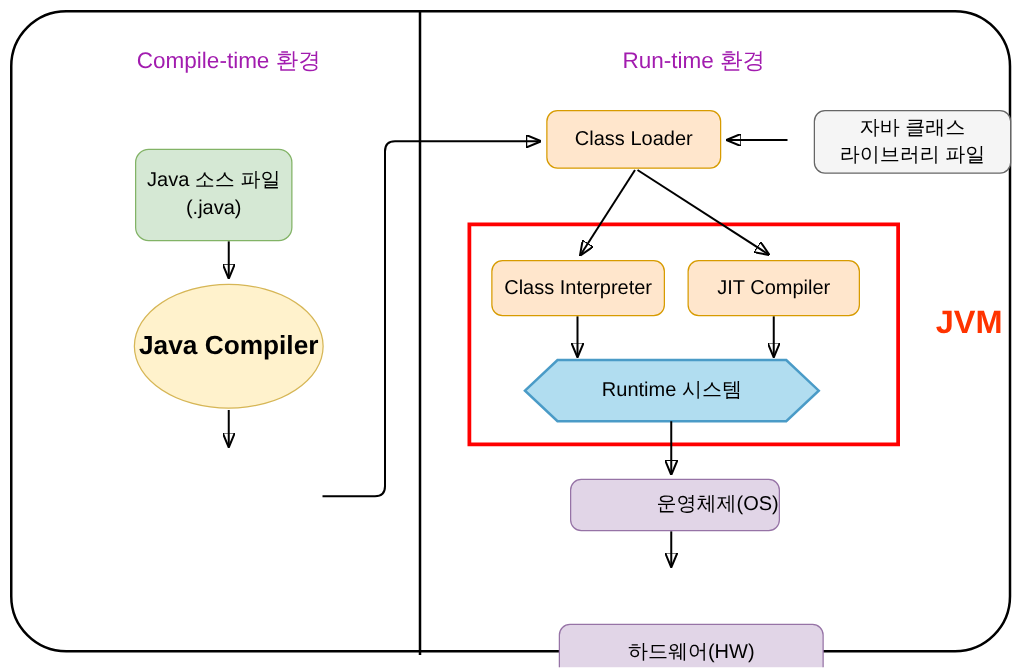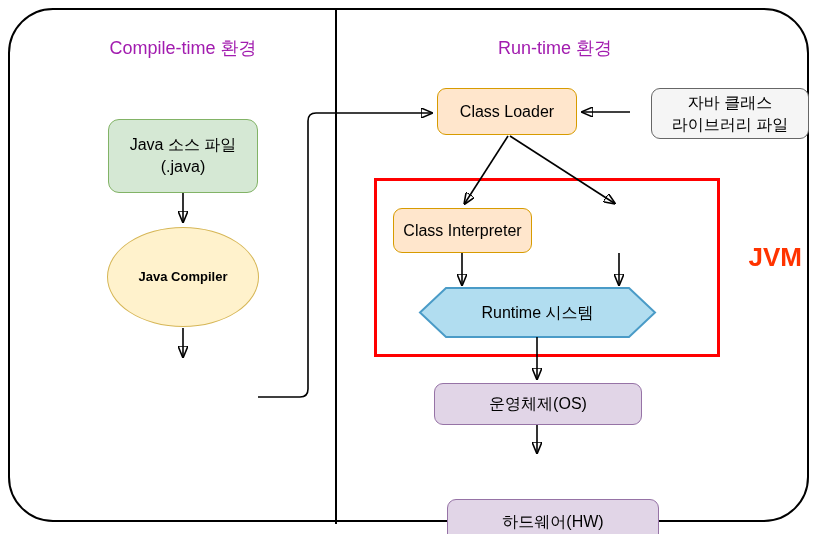--- a/index.html
+++ b/index.html
@@ -73,48 +73,48 @@
   .node.green {
     background: var(--green-fill, #d5e8d4);
     border: 1.5px solid var(--green-stroke, #82b366);
     border-radius: 11px;
   }
   .node.yellow {
     background: var(--yellow-fill, #fff2cc);
     border: 1.5px solid var(--yellow-stroke, #d6b656);
     border-radius: 50%;
     font-weight: bold;
-    font-size: 13px;
+    font-size: 21px;
   }
   .node.orange {
     background: var(--orange-fill, #ffe6cc);
     border: 1.5px solid var(--orange-stroke, #d79b00);
   }
   .node.gray {
     background: var(--gray-fill, #f5f5f5);
     border: 1.5px solid var(--gray-stroke, #666666);
   }
   .node.purple {
     background: var(--purple-fill, #e1d5e7);
     border: 1.5px solid var(--purple-stroke, #9673a6);
   }
   .node.hex-label {
     background: transparent;
     border: none;
   }
 
-  #java-source    { left: 108px; top: 119px; width: 150px; height: 74px; }
+  #java-source    { left: 108px; top: 119px; width: 126px; height: 74px; }
   #java-compiler  { left: 107px; top: 227px; width: 152px; height: 100px; }
   #java-byte-code { left: 107px; top: 361px; width: 151px; height: 74px; }
   #class-loader   { left: 437px; top: 88px;  width: 140px; height: 47px; }
   #class-library  { left: 632px; top: 88px;  width: 158px; height: 51px; margin-left: 19px; }
   #java-interpreter { left: 393px; top: 208px; width: 139px; height: 45px; }
   #jit-compiler   { left: 550px; top: 208px; width: 138px; height: 45px; }
   #runtime-system { left: 420px; top: 288px; width: 235px; height: 49px; text-align: right; }
-  #os-box         { left: 434px; top: 383px; width: 208px; height: 42px; }
+  #os-box         { left: 456px; top: 383px; width: 168px; height: 42px; align-items: flex-end; }
   #hw-box         { left: 447px; top: 455px; width: 212px; height: 45px; margin-top: 44px; }
 
   .jvm-rect {
     position: absolute;
     left: 374px; top: 178px;
     width: 346px; height: 179px;
     border: 3px solid var(--jvm-box-stroke, #ff0000);
     box-sizing: border-box;
   }
   .jvm-label {
@@ -186,20 +186,23 @@
 
   <div class="node gray" id="class-library">
     <span>자바 클래스</span>
     <span>라이브러리 파일</span>
   </div>
 
   <div class="node orange" id="java-interpreter">
     <span>Class Interpreter</span>
   </div>
 
+  <div class="node orange" id="jit-compiler">
+    <span>JIT Compiler</span>
+  </div>
 
   <div class="node hex-label" id="runtime-system">
     <span>Runtime 시스템</span>
   </div>
 
   <div class="jvm-label">JVM</div>
 
   <div class="node purple" id="os-box">
     <span>운영체제(OS)</span>
   </div>

